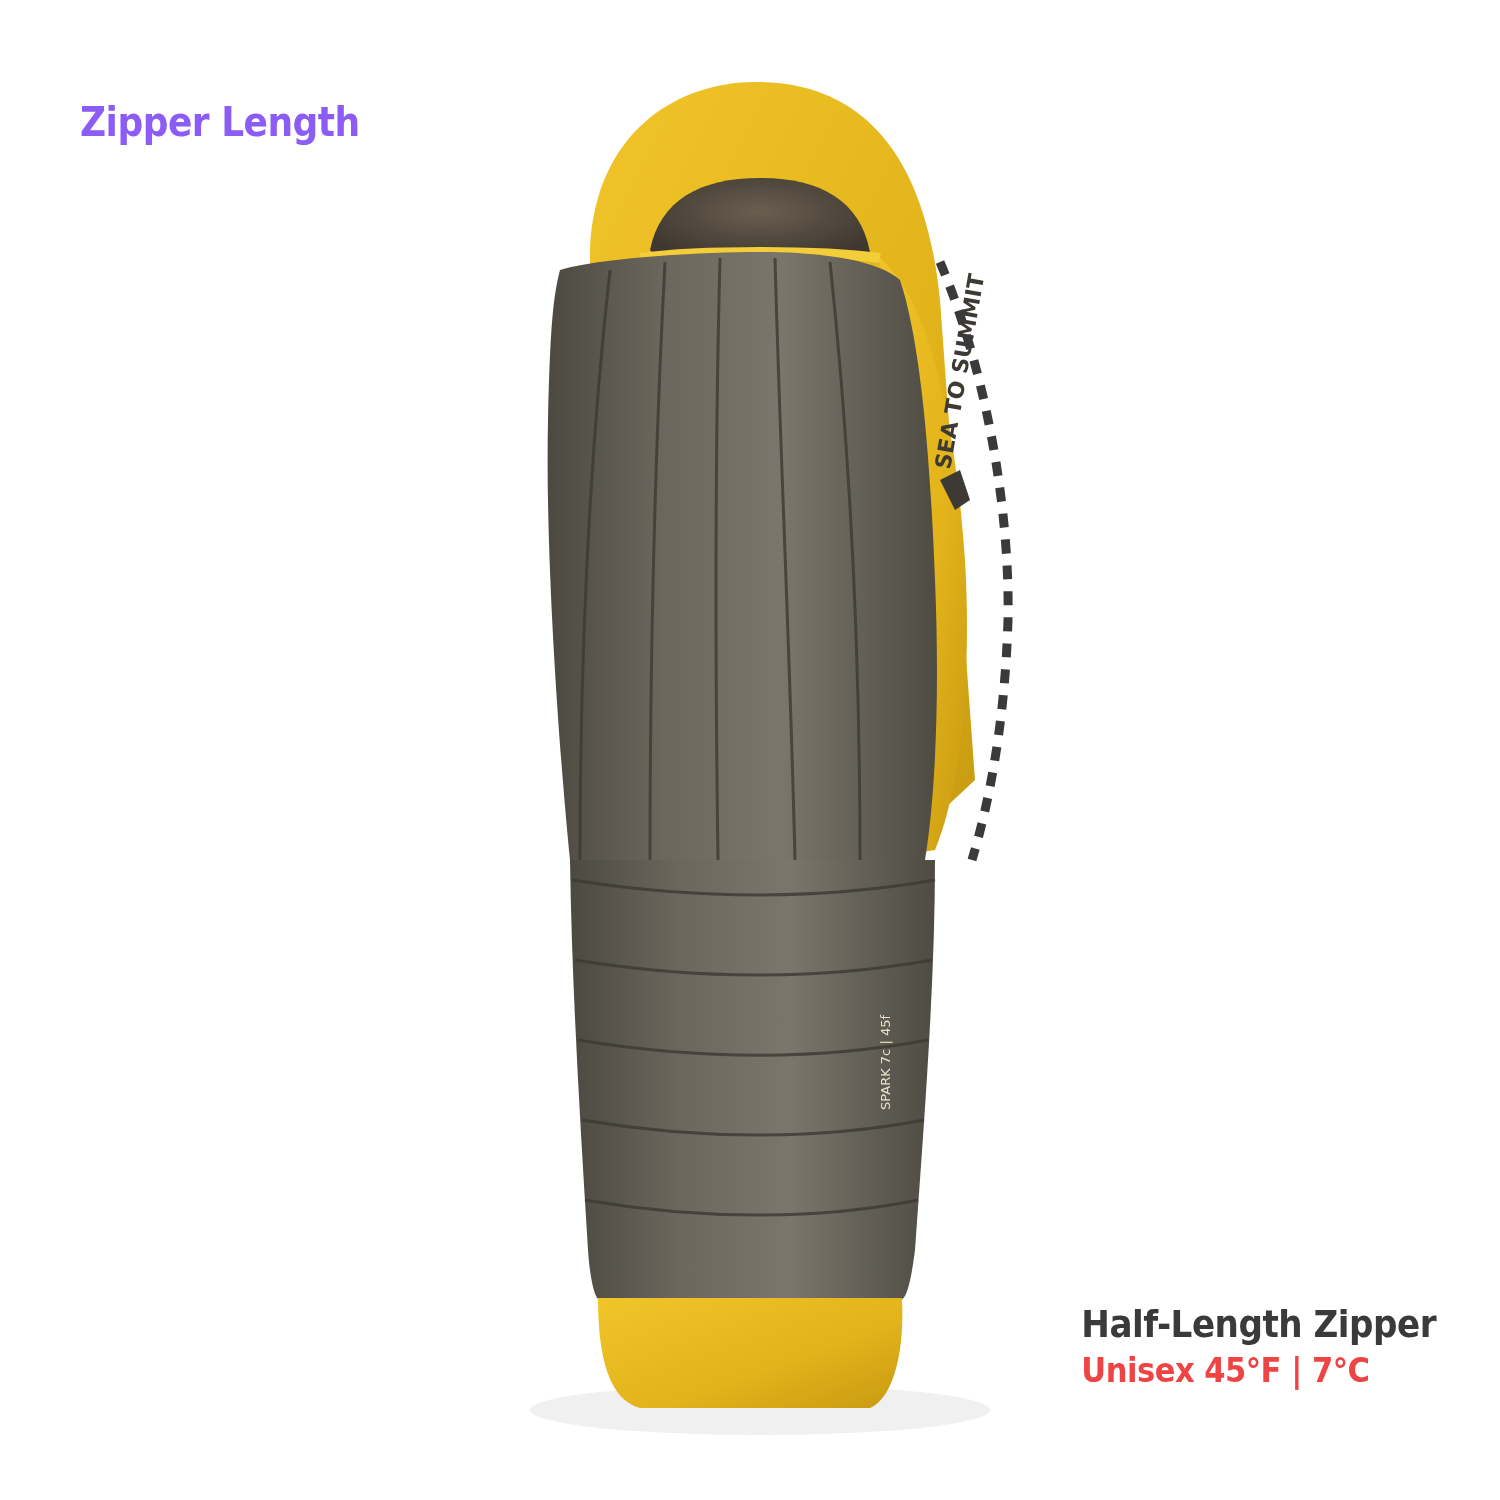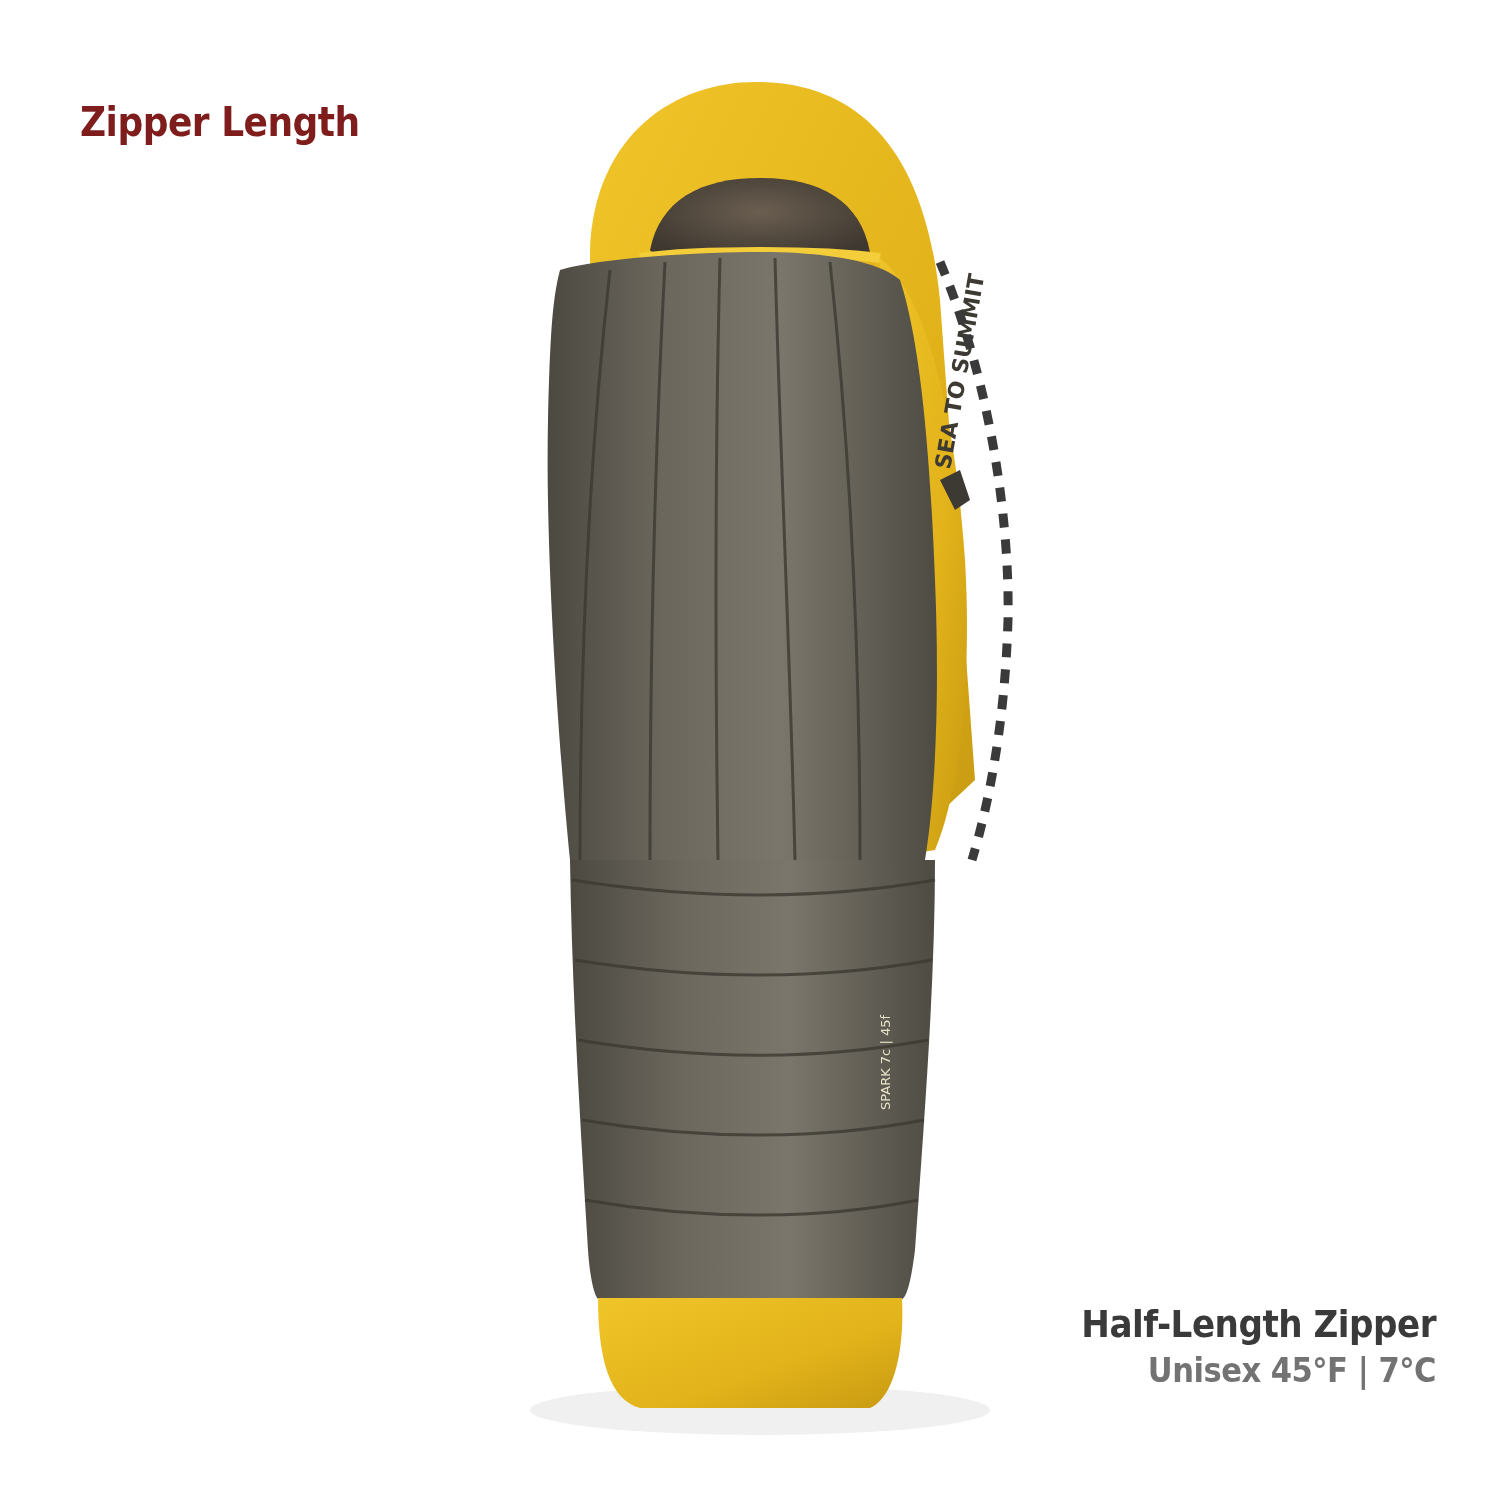--- a/index.html
+++ b/index.html
@@ -1,23 +1,23 @@
 <!DOCTYPE html>
 <html><head>
 <meta charset="utf-8">
 <style>
   html, body { margin:0; padding:0; }
   body { width:1500px; height:1500px; background:#ffffff; position:relative; overflow:hidden;
          font-family:"DejaVu Sans Condensed","DejaVu Sans","Liberation Sans",sans-serif; }
   .title { position:absolute; left:80px; top:96px; font-size:40px; line-height:52px; font-weight:bold;
-           color:#7f1d1d; letter-spacing:-0.5px; font-stretch:condensed; }
+           color:#8b5cf6; letter-spacing:-0.5px; font-stretch:condensed; }
   .title span { display:block; }
-  .caption { position:absolute; right:64px; top:1300px; text-align:right; font-stretch:condensed; }
+  .caption { position:absolute; right:64px; top:1300px; text-align:left; font-stretch:condensed; }
   .caption .main { font-size:38px; line-height:48px; font-weight:bold; color:#3a3a3a; letter-spacing:-0.5px; }
-  .caption .sub { font-size:34px; line-height:44px; font-weight:bold; color:#737373; letter-spacing:-0.5px; }
+  .caption .sub { font-size:34px; line-height:44px; font-weight:bold; color:#ef4444; letter-spacing:-0.5px; }
   .product { position:absolute; left:0; top:0; width:1500px; height:1500px; }
 </style>
 </head>
 <body>
 
 <div class="title">
   <span>Zipper Length</span>
 </div>
 
 <svg class="product" viewBox="0 0 1500 1500" xmlns="http://www.w3.org/2000/svg">

